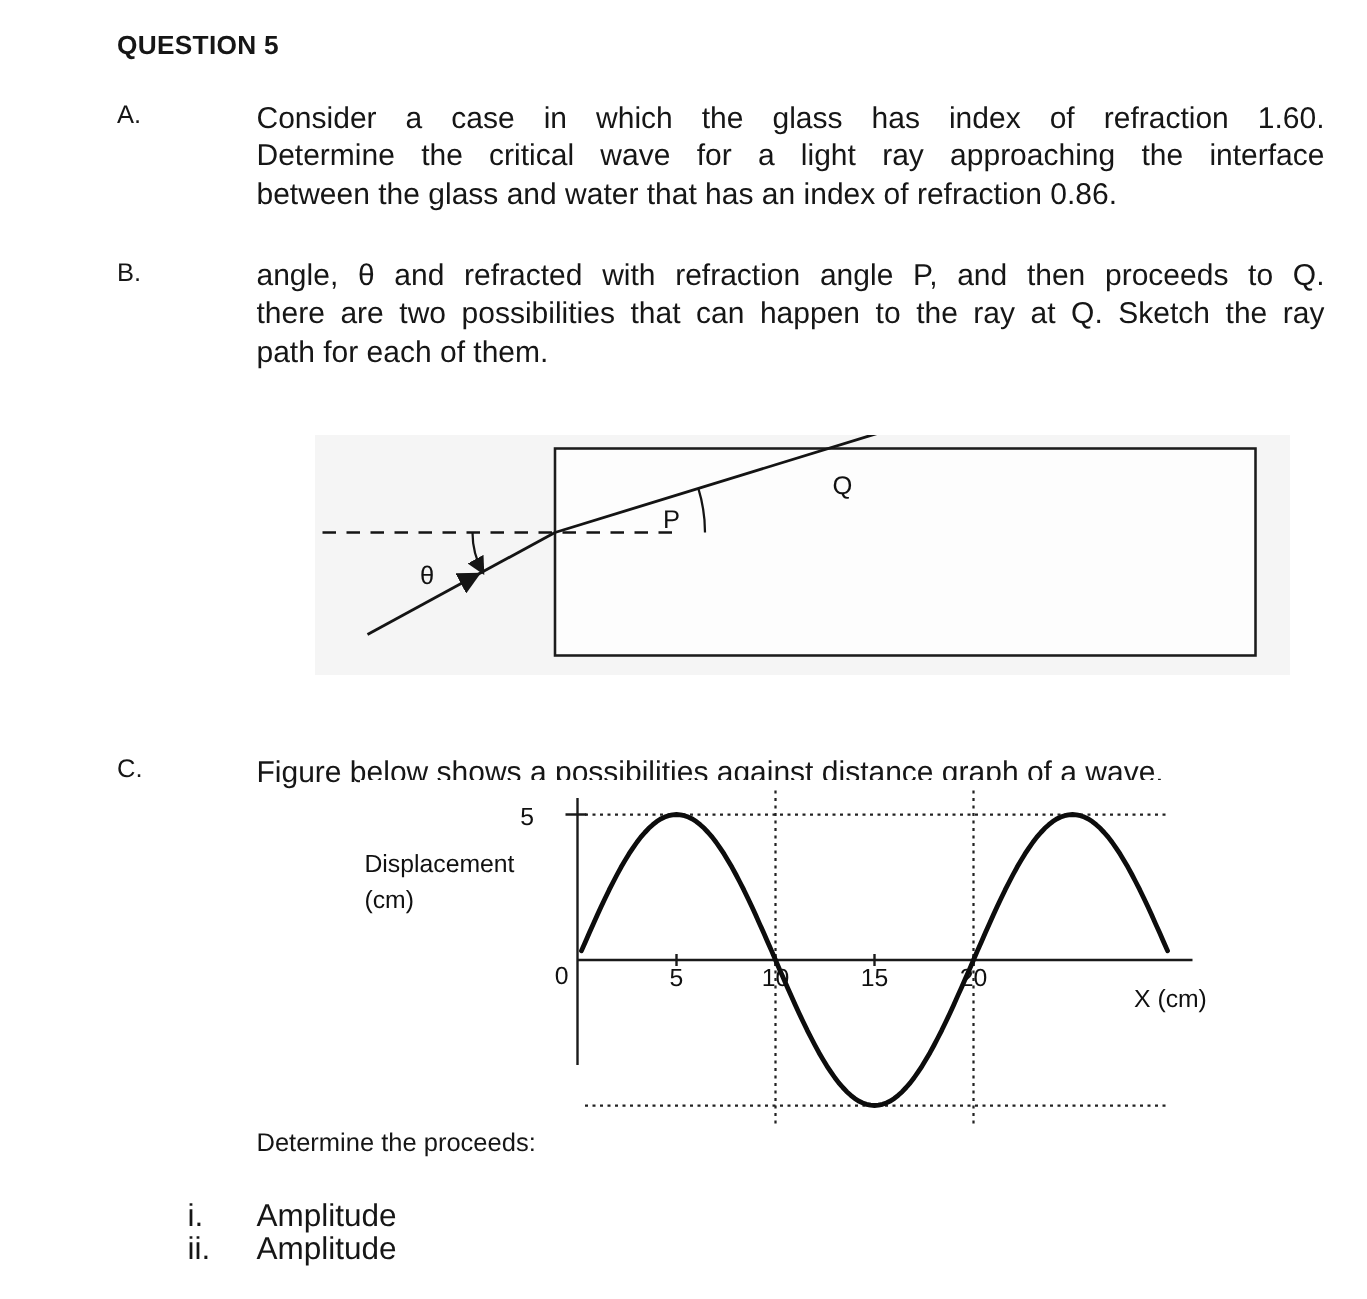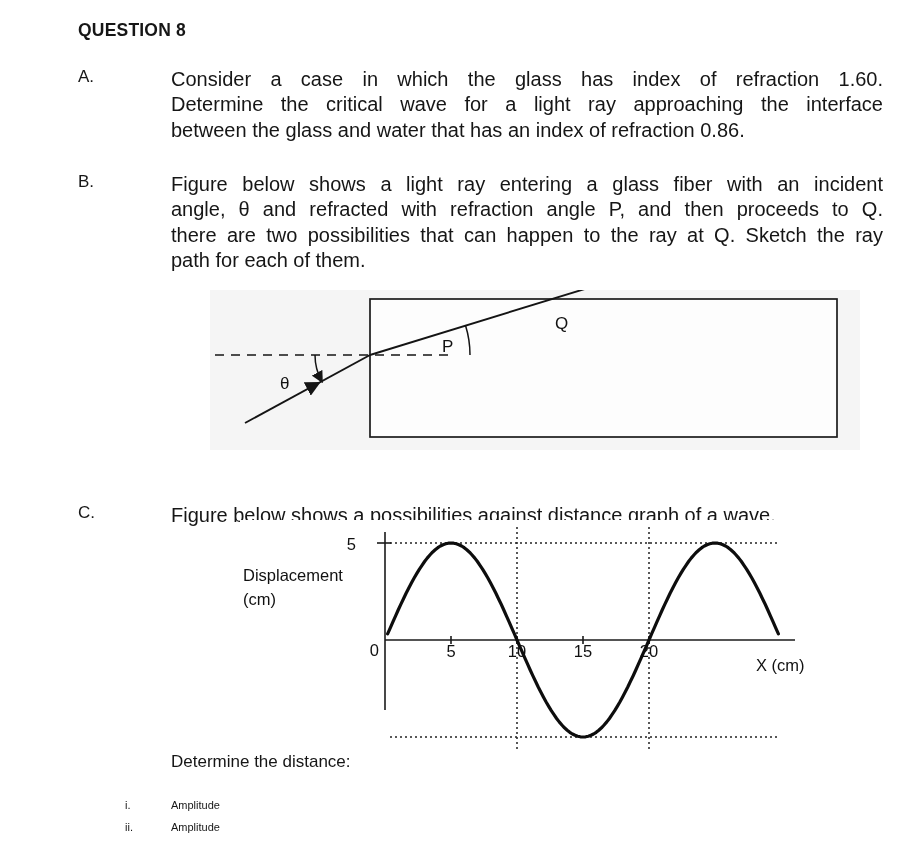--- a/index.html
+++ b/index.html
@@ -20,40 +20,39 @@
   .ray { stroke:#141414; stroke-width:1.9; fill:none; }
   .dashedline { stroke:#141414; stroke-width:1.7; stroke-dasharray:9 7; }
   .arc { stroke:#141414; stroke-width:1.5; fill:none; }
   .figb-label { font-size:17px; fill:#111; font-family:"Liberation Sans", sans-serif; }
   .fig-c-wrap { position:absolute; left:240px; top:520px; width:580px; height:245px; background:#ffffff; }
   .axis { stroke:#1a1a1a; stroke-width:1.6; }
   .guide { stroke:#222222; stroke-width:1.5; stroke-dasharray:2 3; fill:none; }
   .wave { stroke:#0d0d0d; stroke-width:3.2; fill:none; stroke-linecap:round; stroke-linejoin:round; }
   .glabel { font-size:16.5px; fill:#111; font-family:"Liberation Sans", sans-serif; }
   .determine { position:absolute; left:171px; top:752px; font-size:17px; }
-  .list-item { position:absolute; left:125px; font-size:11px; }
+  .list-item { position:absolute; left:125px; font-size:21px; }
   .item-num { display:inline-block; width:46px; }
 </style>
 </head>
 <body>
 
 <div class="page">
 
-  <div class="q-title">QUESTION 8</div>
+  <div class="q-title">QUESTION 5</div>
 
   <div class="sec-label" style="top:67px">A.</div>
   <div class="sec-text" style="top:67px">
     <div class="jline">Consider a case in which the glass has index of refraction 1.60.</div>
     <div class="jline">Determine the critical wave for a light ray approaching the interface</div>
     <div class="jline last">between the glass and water that has an index of refraction 0.86.</div>
   </div>
 
   <div class="sec-label" style="top:172px">B.</div>
   <div class="sec-text" style="top:172px">
-    <div class="jline">Figure below shows a light ray entering a glass fiber with an incident</div>
     <div class="jline">angle, θ and refracted with refraction angle P, and then proceeds to Q.</div>
     <div class="jline">there are two possibilities that can happen to the ray at Q. Sketch the ray</div>
     <div class="jline last">path for each of them.</div>
   </div>
 
   <div class="fig-b-wrap">
     <svg width="650" height="160" viewBox="0 0 650 160">
       <defs>
         <marker id="arrowhead" viewBox="0 0 10 10" refX="8" refY="5" markerWidth="8" markerHeight="8" orient="auto-start-reverse">
           <path d="M0,0 L10,5 L0,10 z" fill="#141414"></path>
@@ -98,21 +97,21 @@
         </g>
       <polyline id="wave-curve" class="wave" points="147.6,113.9 150.3,107.8 152.9,101.8 155.6,95.9 158.2,90.0 160.8,84.3 163.5,78.7 166.1,73.3 168.8,68.0 171.4,63.0 174.0,58.2 176.7,53.6 179.3,49.3 182.0,45.3 184.6,41.5 187.2,38.1 189.9,35.0 192.5,32.2 195.2,29.8 197.8,27.7 200.4,26.0 203.1,24.7 205.7,23.8 208.4,23.2 211.0,23.0 213.6,23.2 216.3,23.8 218.9,24.7 221.6,26.0 224.2,27.7 226.8,29.8 229.5,32.2 232.1,35.0 234.8,38.1 237.4,41.5 240.0,45.3 242.7,49.3 245.3,53.6 248.0,58.2 250.6,63.0 253.2,68.0 255.9,73.3 258.5,78.7 261.2,84.3 263.8,90.0 266.4,95.9 269.1,101.8 271.7,107.8 274.4,113.9 277.0,120.0 279.6,126.1 282.3,132.2 284.9,138.2 287.6,144.1 290.2,150.0 292.8,155.7 295.5,161.3 298.1,166.7 300.8,172.0 303.4,177.0 306.0,181.8 308.7,186.4 311.3,190.7 314.0,194.7 316.6,198.5 319.2,201.9 321.9,205.0 324.5,207.8 327.2,210.2 329.8,212.3 332.4,214.0 335.1,215.3 337.7,216.2 340.4,216.8 343.0,217.0 345.6,216.8 348.3,216.2 350.9,215.3 353.6,214.0 356.2,212.3 358.8,210.2 361.5,207.8 364.1,205.0 366.8,201.9 369.4,198.5 372.0,194.7 374.7,190.7 377.3,186.4 380.0,181.8 382.6,177.0 385.2,172.0 387.9,166.7 390.5,161.3 393.2,155.7 395.8,150.0 398.4,144.1 401.1,138.2 403.7,132.2 406.4,126.1 409.0,120.0 411.6,113.9 414.3,107.8 416.9,101.8 419.6,95.9 422.2,90.0 424.8,84.3 427.5,78.7 430.1,73.3 432.8,68.0 435.4,63.0 438.0,58.2 440.7,53.6 443.3,49.3 446.0,45.3 448.6,41.5 451.2,38.1 453.9,35.0 456.5,32.2 459.2,29.8 461.8,27.7 464.4,26.0 467.1,24.7 469.7,23.8 472.4,23.2 475.0,23.0 477.6,23.2 480.3,23.8 482.9,24.7 485.6,26.0 488.2,27.7 490.8,29.8 493.5,32.2 496.1,35.0 498.8,38.1 501.4,41.5 504.0,45.3 506.7,49.3 509.3,53.6 512.0,58.2 514.6,63.0 517.2,68.0 519.9,73.3 522.5,78.7 525.2,84.3 527.8,90.0 530.4,95.9 533.1,101.8 535.7,107.8 538.4,113.9"></polyline>
       <text class="glabel" x="116" y="30" text-anchor="end">5</text>
       <text class="glabel" x="3" y="61">Displacement</text>
       <text class="glabel" x="3" y="85">(cm)</text>
       <text class="glabel" x="139" y="136" text-anchor="end">0</text>
       <text class="glabel" x="516" y="151">X (cm)</text>
     </svg>
   </div>
 
-  <div class="determine">Determine the distance:</div>
+  <div class="determine">Determine the proceeds:</div>
 
   <div class="list-item" style="top:799px">
     <span class="item-num">i.</span><span class="item-text">Amplitude</span>
   </div>
   <div class="list-item" style="top:821px">
     <span class="item-num">ii.</span><span class="item-text">Amplitude</span>
   </div>
 
 </div>
 

